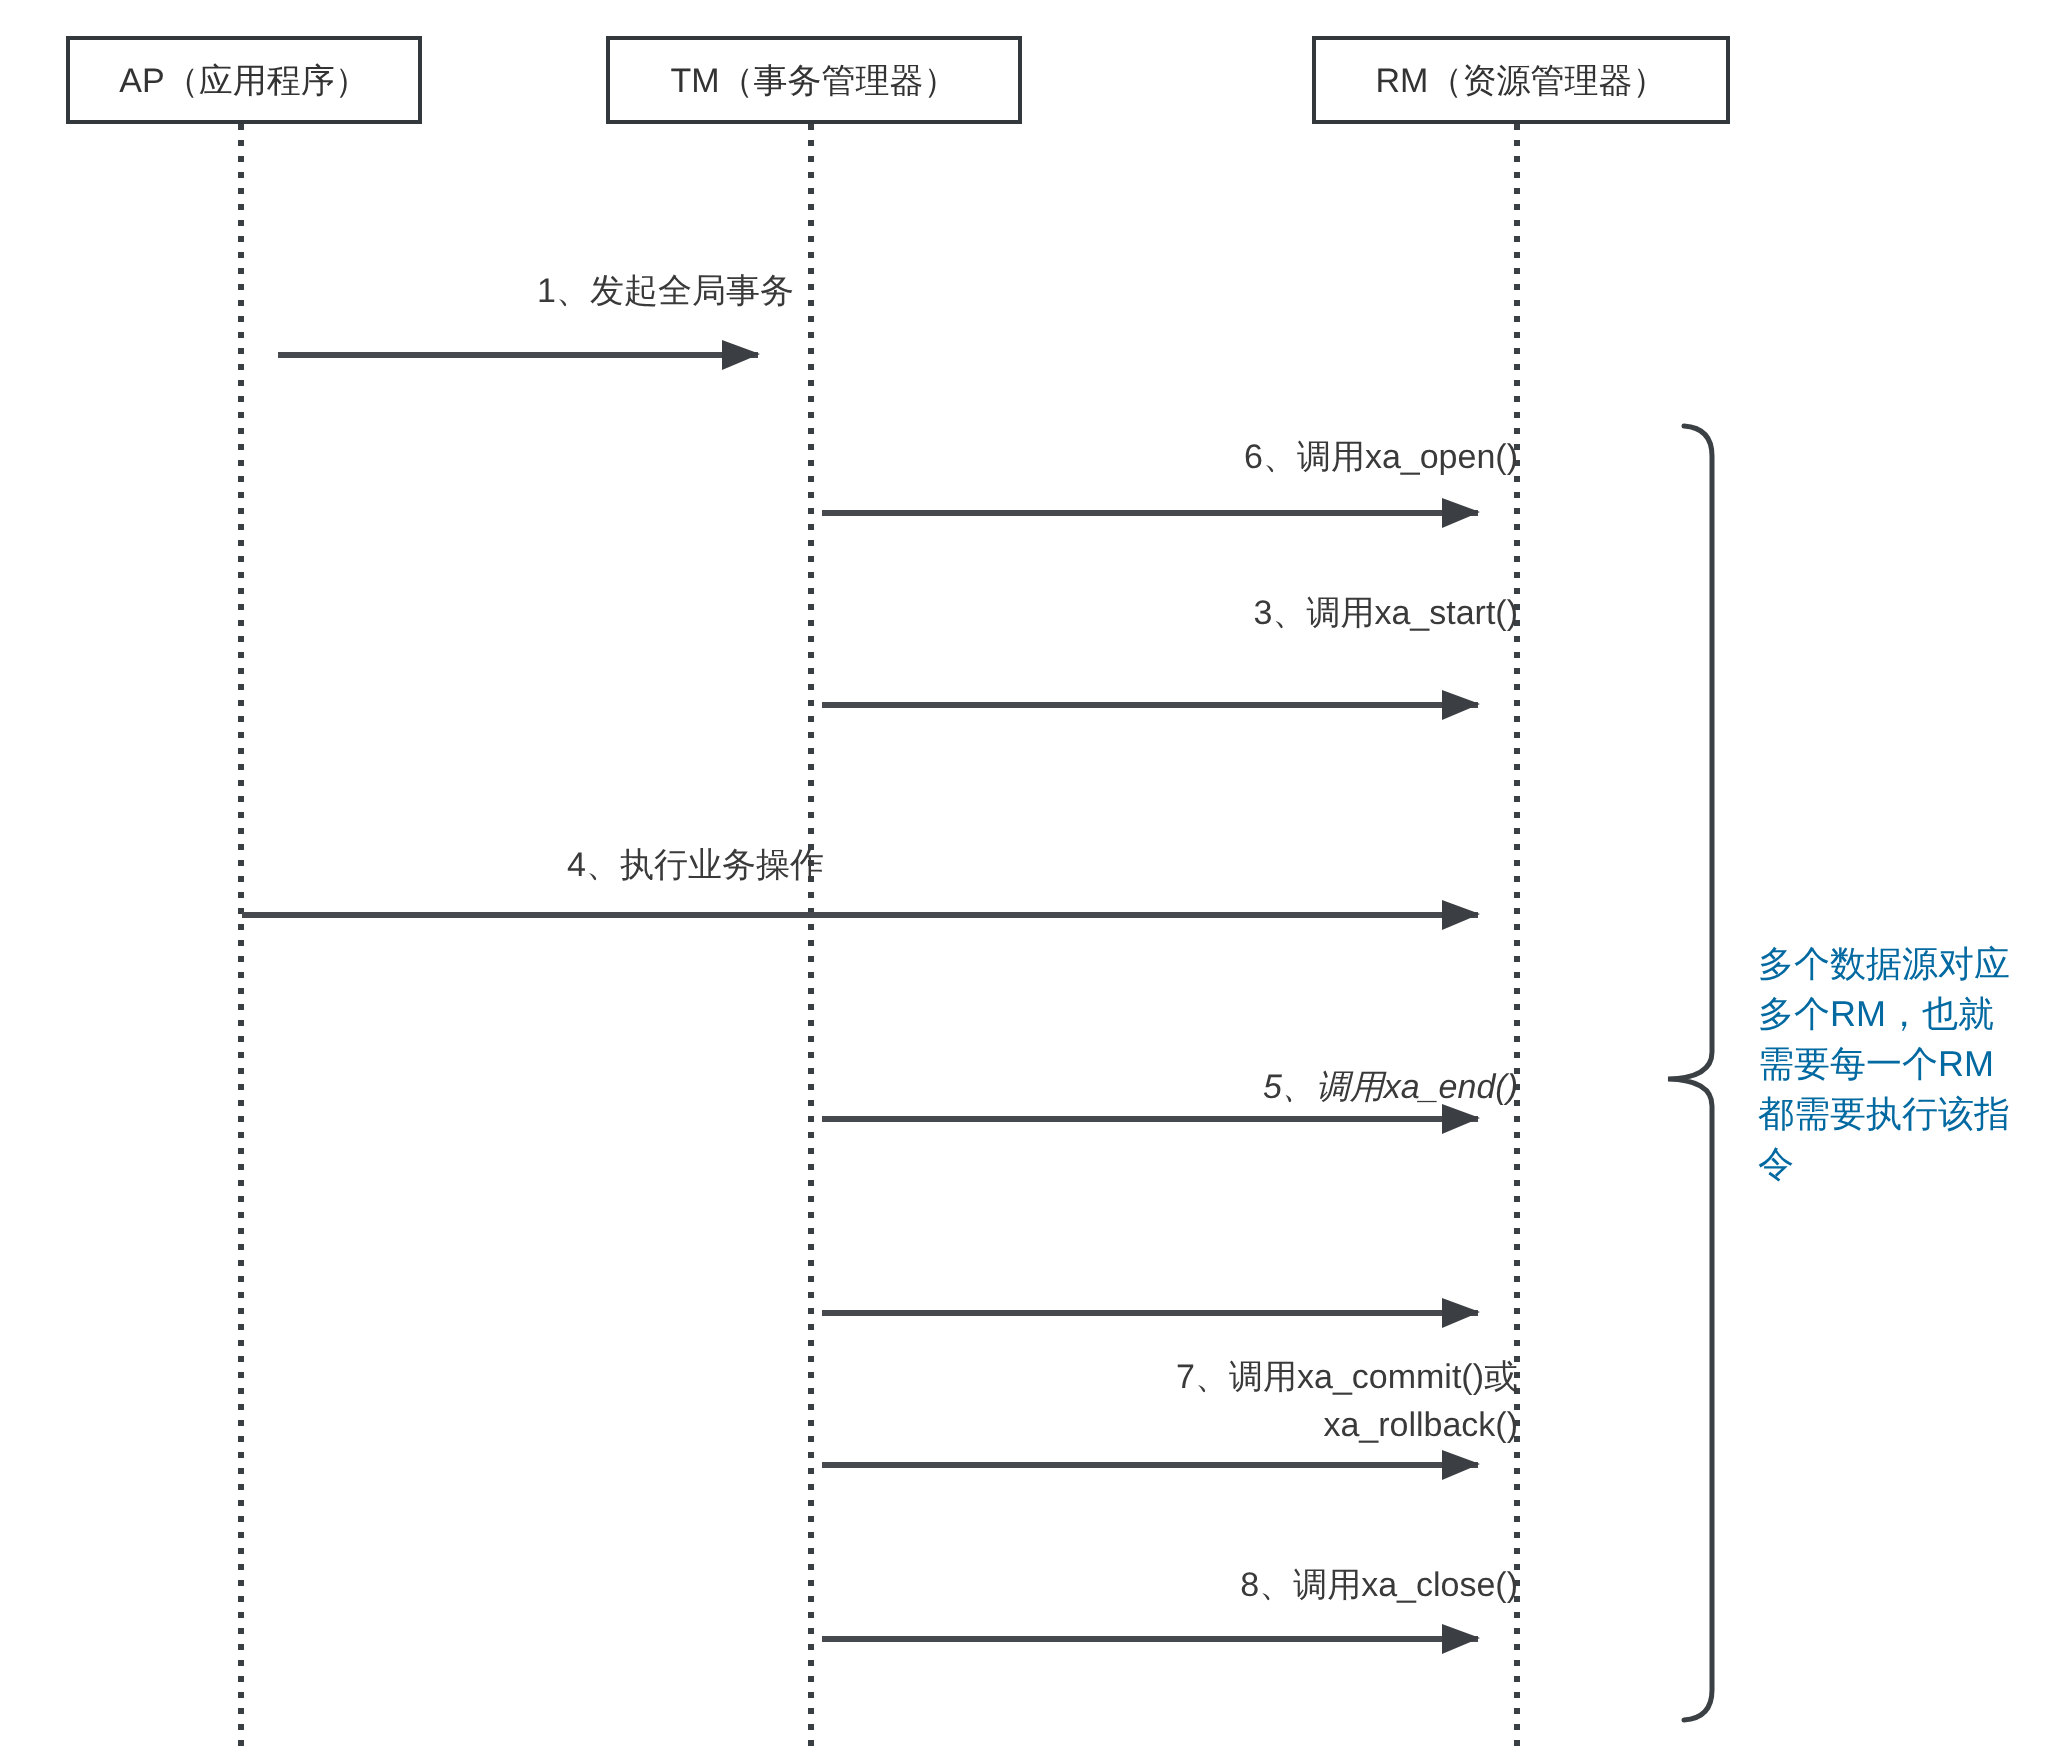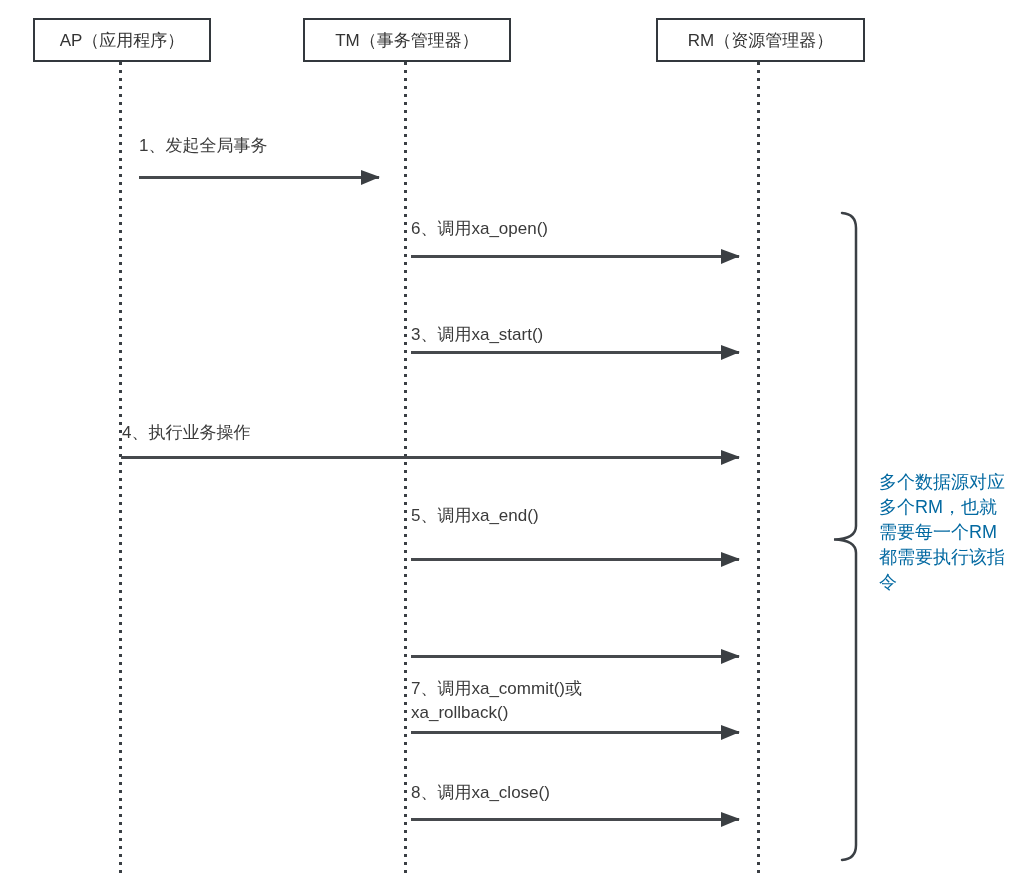--- a/index.html
+++ b/index.html
@@ -48,31 +48,31 @@
       transparent 3px, transparent 8px
     );
   }
   .lifeline.ap { left: 106px; }
   .lifeline.tm { left: 391px; }
   .lifeline.rm { left: 744px; }
 
   
   .msg-label {
     position: absolute;
-    text-align: left;
+    text-align: right;
     font-size: 17px;
     line-height: 24px;
     color: #3a3a3a;
     white-space: pre-line;
   }
   .lbl1 { left: 126px; width: 258px; top: 134px; }
   .lbl2 { left: 398px; width: 348px; top: 217px; }
-  .lbl3 { left: 398px; width: 348px; top: 323px; }
+  .lbl3 { left: 398px; width: 348px; top: 295px; }
   .lbl4 { left: 109px; width: 290px; top: 421px; }
-  .lbl5 { left: 398px; width: 348px; top: 504px; }
+  .lbl5 { left: 398px; width: 348px; top: 532px; font-style: italic; }
   .lbl6 { left: 398px; width: 348px; top: 614px; }
   .lbl7 { left: 398px; width: 348px; top: 677px; }
   .lbl8 { left: 398px; width: 348px; top: 781px; }
 
   
   .arrow {
     position: absolute;
     height: 3px;
     background: #46494d;
   }

